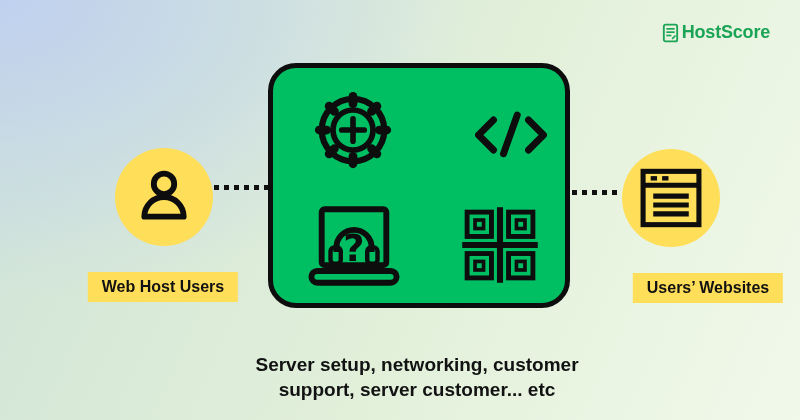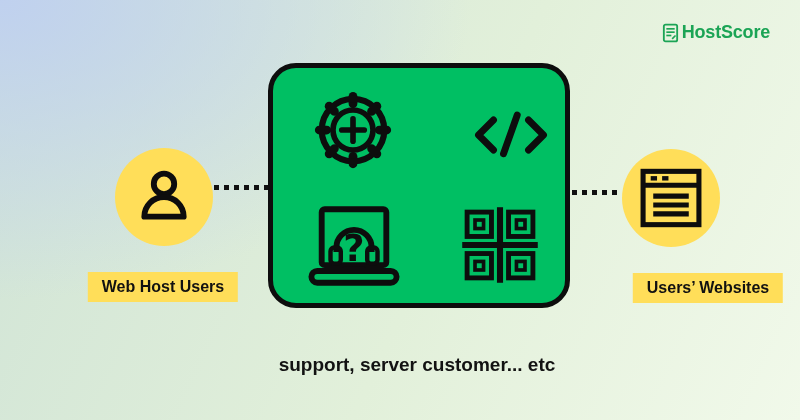--- a/index.html
+++ b/index.html
@@ -181,16 +181,17 @@
       <line x1="19" y1="8.5" x2="24" y2="8.5" stroke="#0d0d0d" stroke-width="3.5"></line>
       <line x1="12" y1="22.5" x2="40" y2="22.5" stroke="#0d0d0d" stroke-width="4"></line>
       <line x1="12" y1="29.5" x2="40" y2="29.5" stroke="#0d0d0d" stroke-width="4"></line>
       <line x1="12" y1="36.5" x2="40" y2="36.5" stroke="#0d0d0d" stroke-width="4"></line>
     </svg>
   </div>
   <div class="badge badge-yellow badge-right">Users’ Websites</div>
 
 
   <div class="description">
+    <span>Server setup, networking, customer</span>
     <span>support, server customer... etc</span>
   </div>
 
 </div>
 
 </body></html>

